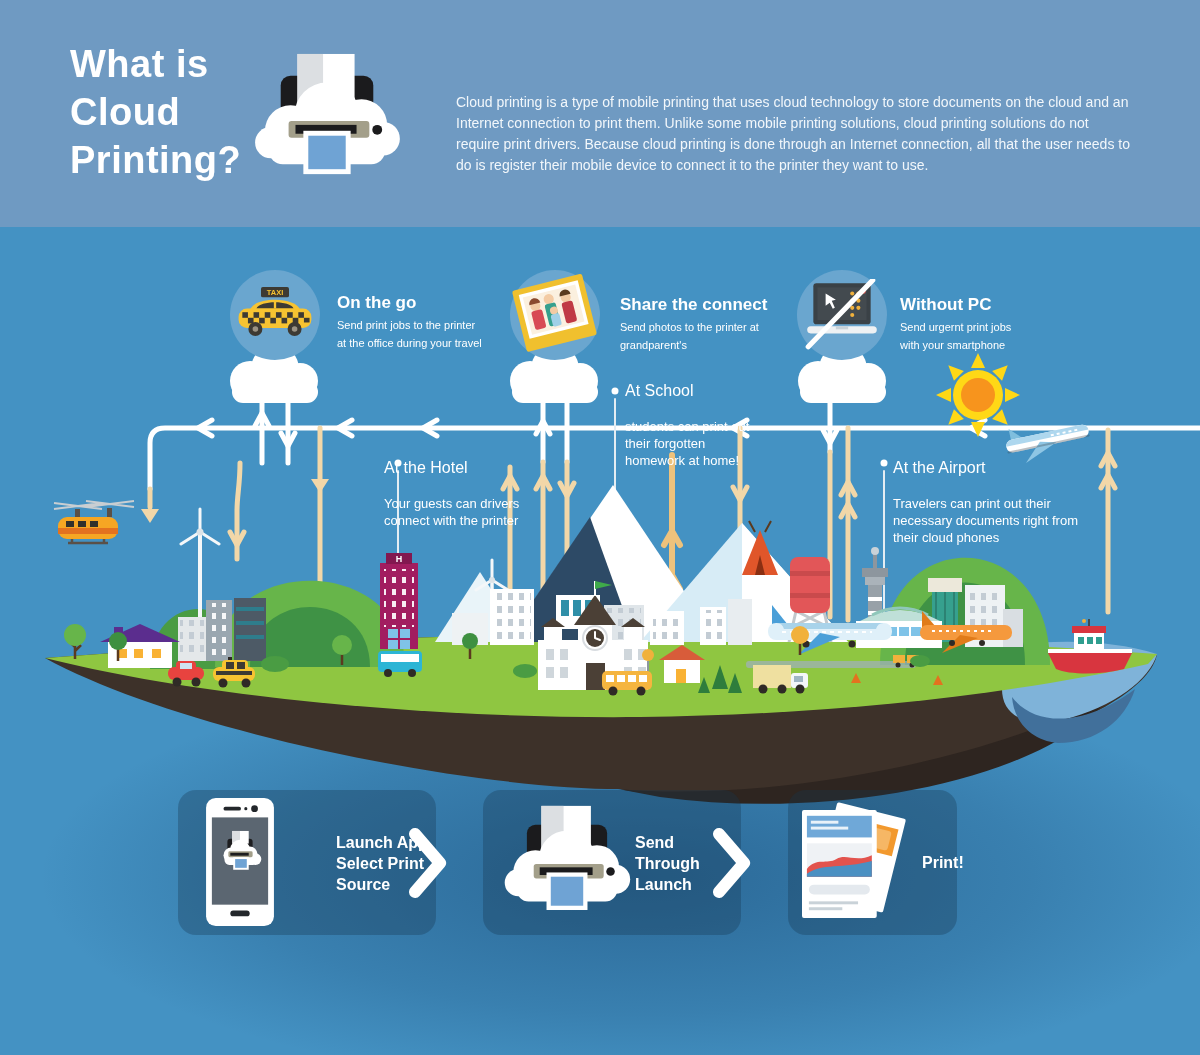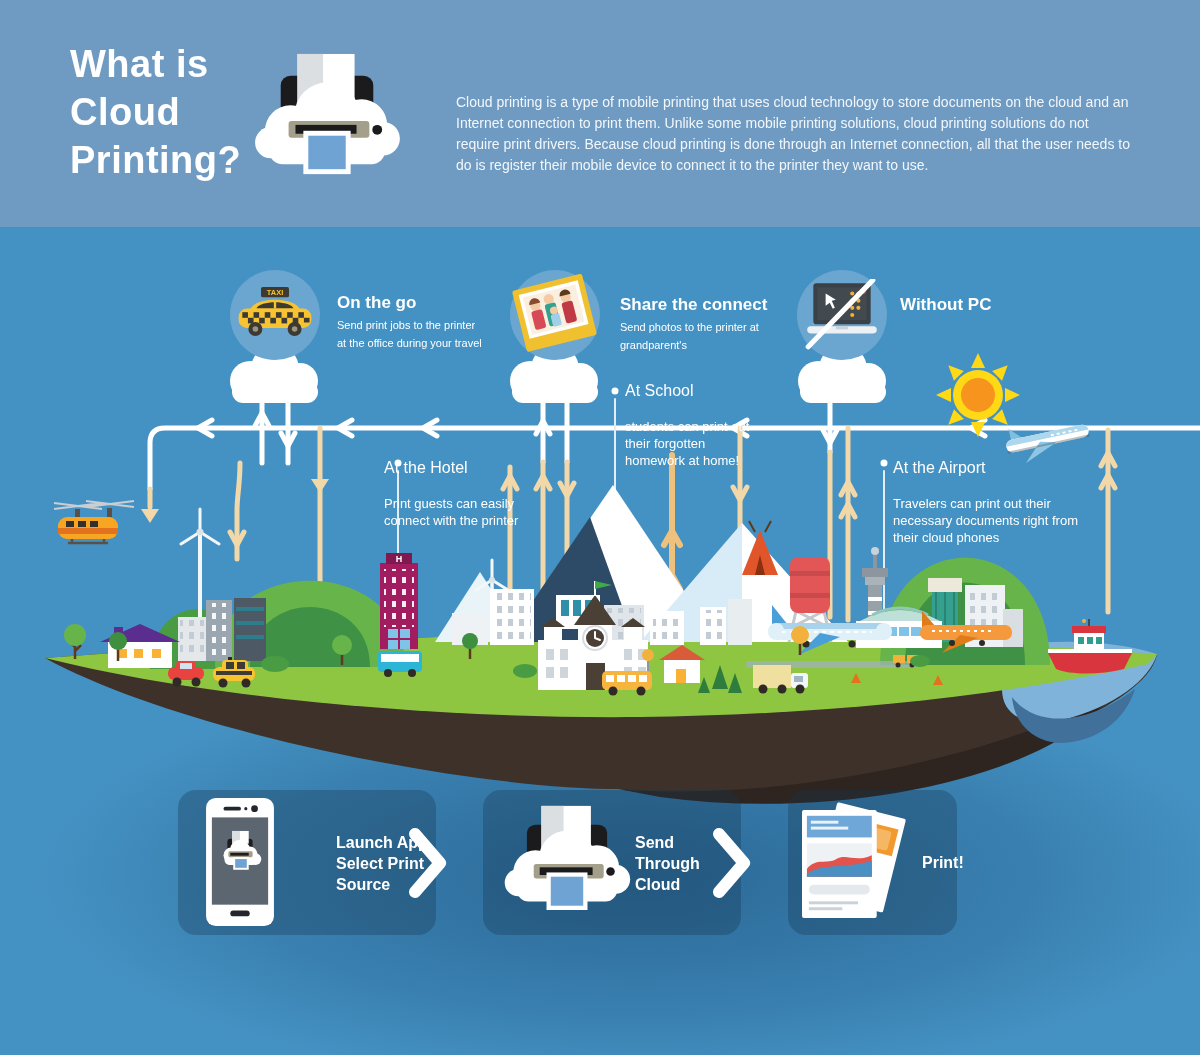--- a/index.html
+++ b/index.html
@@ -490,31 +490,33 @@
         <circle cx="52" cy="35" r="2"></circle>
       </g>
       <circle cx="63" cy="12" r="2.2" fill="#e2534d"></circle>
       <rect x="8" y="46" width="68" height="7" rx="3.5" fill="#eef1f3"></rect>
       <rect x="36" y="46" width="12" height="3" fill="#c9d2d8"></rect>
       <path d="M72,1 L9,66" stroke="#ffffff" stroke-width="5" stroke-linecap="round"></path>
     </svg>
   </div>
   <div class="co-text" style="left:900px;top:294px;width:160px">
     <div class="co-title">Without PC</div>
+    <div class="co-body">Send urgernt print jobs
+with your smartphone</div>
   </div>
 
   <div class="pin" style="left:625px;top:381px;width:165px">
     <div class="pin-title">At School</div>
     <div class="pin-body">students can print out
 their forgotten
 homework at home!</div>
   </div>
   <div class="pin" style="left:384px;top:458px;width:175px">
     <div class="pin-title">At the Hotel</div>
-    <div class="pin-body">Print guests can easily
+    <div class="pin-body">Your guests can drivers
 connect with the printer</div>
   </div>
   <div class="pin" style="left:893px;top:458px;width:210px">
     <div class="pin-title">At the Airport</div>
     <div class="pin-body">Travelers can print out their
 necessary documents right from
 their cloud phones</div>
   </div>
 
   <div class="panel" style="left:178px;width:258px">
@@ -546,21 +548,21 @@
   <svg class="chev" style="left:408px" width="40" height="74" viewBox="0 0 40 74">
     <polyline points="7,8 32,37 7,66" fill="none" stroke="#ffffff" stroke-width="12" stroke-linecap="round" stroke-linejoin="round"></polyline>
   </svg>
 
   <div class="panel" style="left:483px;width:258px">
     <svg class="icon" style="left:20px;top:14px" width="128" height="113" viewBox="0 0 150 132">
         <use href="#cloudPrinter"></use>
       </svg>
     <div class="step-label" style="left:152px;top:42px">Send
 Through
-Cloud</div>
+Launch</div>
   </div>
 
   <svg class="chev" style="left:712px" width="40" height="74" viewBox="0 0 40 74">
     <polyline points="7,8 32,37 7,66" fill="none" stroke="#ffffff" stroke-width="12" stroke-linecap="round" stroke-linejoin="round"></polyline>
   </svg>
 
   <div class="panel" style="left:788px;width:169px">
     <svg class="icon" style="left:14px;top:10px" width="118" height="126" viewBox="0 0 120 128">
       <g transform="translate(36,2) rotate(14)">
         <rect x="0" y="0" width="72" height="98" rx="2" fill="#ffffff"></rect>

